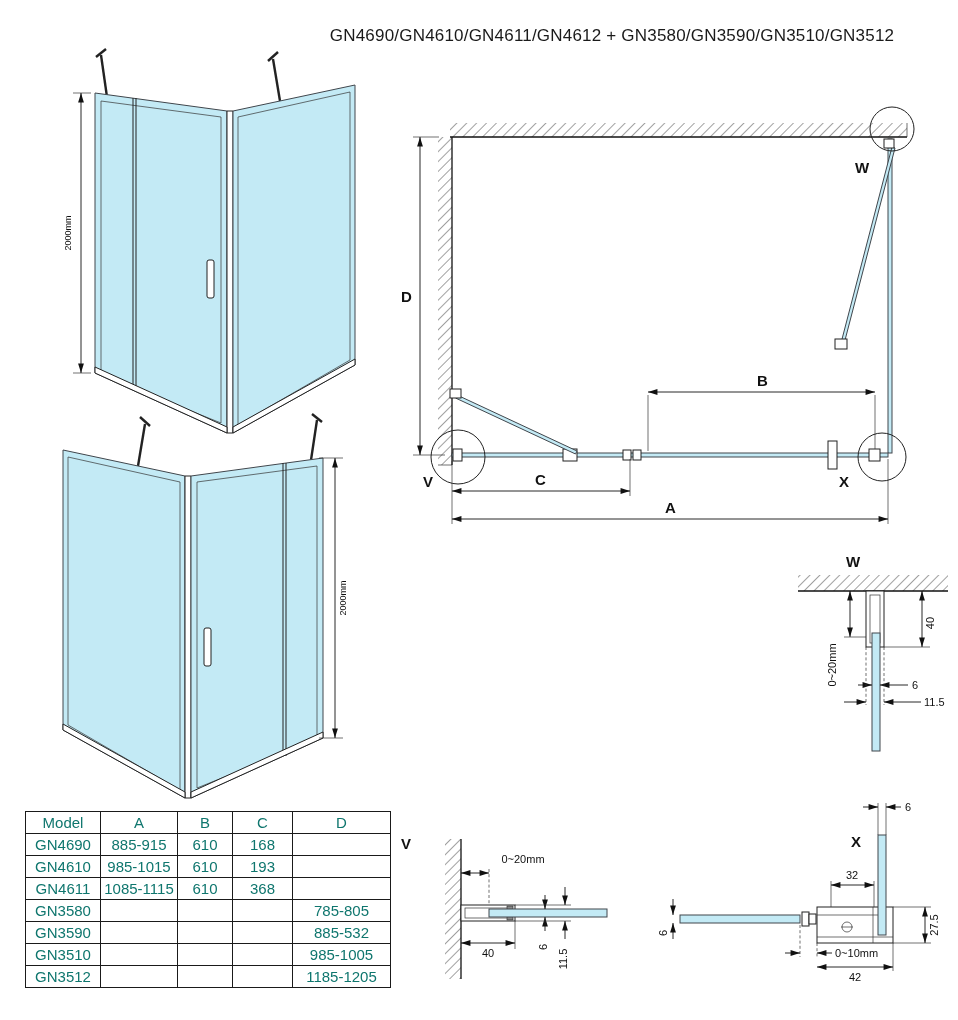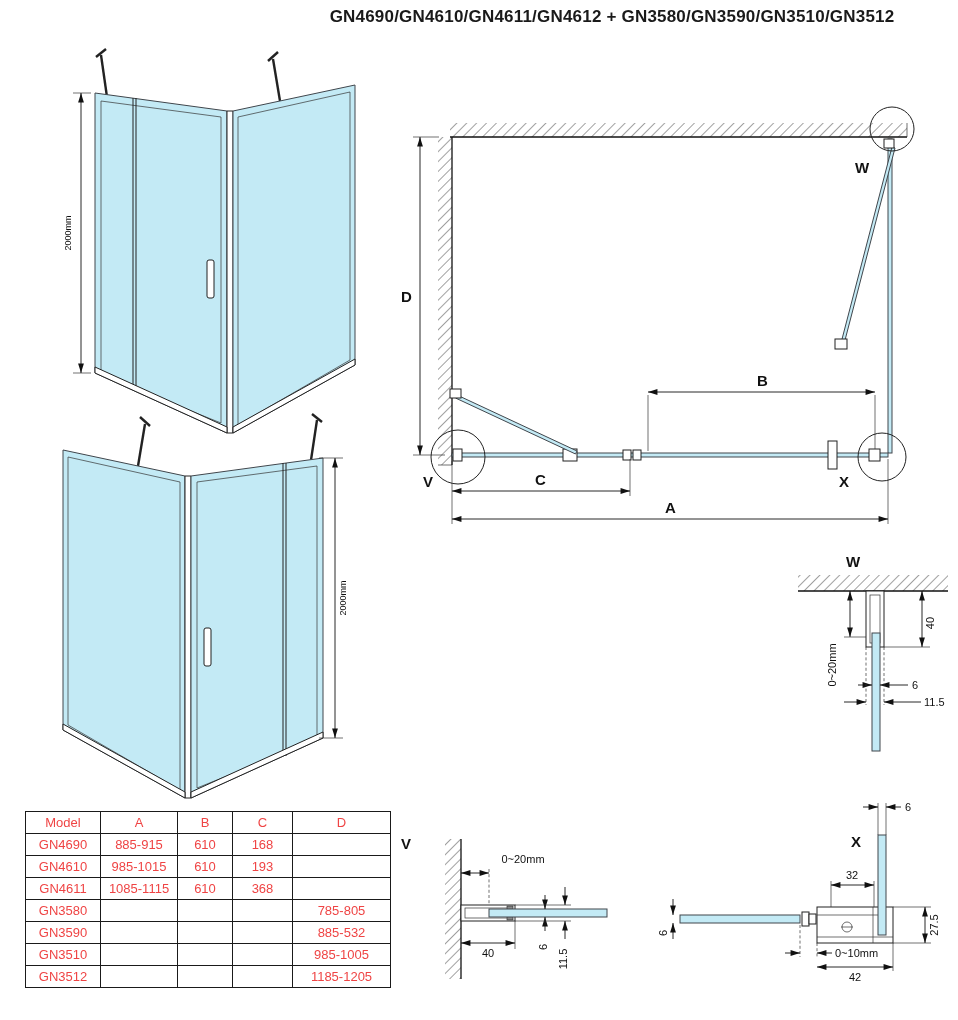--- a/index.html
+++ b/index.html
@@ -1,31 +1,31 @@
 <!DOCTYPE html>
 <html><head>
 <meta charset="utf-8">
 <style>
   html,body{margin:0;padding:0;}
   body{width:958px;height:1020px;background:#fff;font-family:"Liberation Sans",sans-serif;position:relative;overflow:hidden;}
   .abs{position:absolute;}
-  #title{left:280px;top:7px;width:664px;text-align:center;font-size:17px;color:#1a1a1a;letter-spacing:.2px;font-weight:bold;}
+  #title{left:280px;top:26px;width:664px;text-align:center;font-size:17px;color:#1a1a1a;letter-spacing:.2px;}
   svg{overflow:visible;}
   svg text{font-family:"Liberation Sans",sans-serif;}
   .g{fill:#c3eaf5;stroke:#40464c;stroke-width:1;}
   .fr{fill:#fff;stroke:#222;stroke-width:1;}
   .ln{stroke:#111;stroke-width:1.3;fill:none;}
   .md{stroke:#222;stroke-width:1;fill:none;}
   .tn{stroke:#333;stroke-width:0.7;fill:none;}
   .ds{stroke-dasharray:3 2.2;}
   .dm{stroke:#111;stroke-width:0.9;fill:none;}
   .dt{font-size:11px;fill:#111;}
   .sm{font-size:9px;fill:#111;}
   .bl{font-size:15px;font-weight:bold;fill:#111;}
-  table.spec{position:absolute;left:25px;top:811px;border-collapse:collapse;font-size:13px;color:#ef4444;table-layout:fixed;}
+  table.spec{position:absolute;left:25px;top:811px;border-collapse:collapse;font-size:15px;color:#0f766e;table-layout:fixed;}
   table.spec th,table.spec td{border:1px solid #1a1a1a;height:21px;text-align:center;font-weight:normal;padding:0;}
   .c-model{width:75px}.c-a{width:77px}.c-b{width:55px}.c-c{width:60px}.c-d{width:98px}
 </style>
 </head>
 <body>
 
 <svg class="abs" width="0" height="0" aria-hidden="true">
   <defs>
     <pattern id="hatch" patternUnits="userSpaceOnUse" width="7" height="7" patternTransform="rotate(45)">
       <line x1="0" y1="0" x2="0" y2="7" stroke="#444" stroke-width="1"></line>

